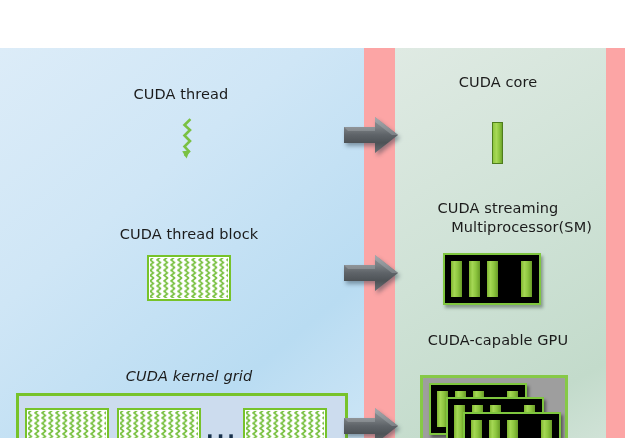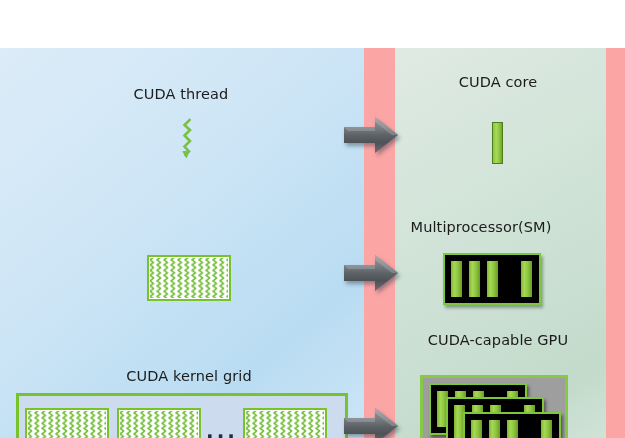--- a/index.html
+++ b/index.html
@@ -103,28 +103,29 @@
 
   <div class="lbl" style="left:84px;top:38px;width:194px;">CUDA thread</div>
 
   <div id="thread-icon">
     <svg class="squig" width="16" height="44" viewBox="0 0 16 44">
       <path d="M9.5,2 L4.5,7 L10,12 L4.5,17.5 L10,23 L4.5,28.5 L9,33.5 L5.5,37" fill="none" stroke="#7ac143" stroke-width="2.6" stroke-linecap="square"></path>
       <path d="M2.2,33.2 L9.6,32.4 L6.6,40.6 Z" fill="#7ac143"></path>
     </svg>
   </div>
 
+  <div class="lbl" style="left:82px;top:178px;width:214px;">CUDA thread block</div>
 
   <div class="tblock" id="threadblock">
     <svg class="fill" width="80" height="42" viewBox="0 0 80 42" preserveAspectRatio="none">
       <rect x="1" y="1" width="78" height="40" fill="url(#zigPat)"></rect>
     </svg>
   </div>
 
-  <div class="lbl" style="left:74px;top:320px;width:230px;">CUDA kernel grid</div>
+  <div class="lbl" style="left:74px;top:320px;width:230px;font-style:italic;">CUDA kernel grid</div>
 
   <div id="kernelgrid">
     <div class="tblock gb" style="position:relative;left:0;top:0;">
       <svg class="fill" width="80" height="42" viewBox="0 0 80 42" preserveAspectRatio="none">
         <rect x="1" y="1" width="78" height="40" fill="url(#zigPat)"></rect>
       </svg>
     </div>
     <div class="tblock gb" style="position:relative;left:0;top:0;">
       <svg class="fill" width="80" height="42" viewBox="0 0 80 42" preserveAspectRatio="none">
         <rect x="1" y="1" width="78" height="40" fill="url(#zigPat)"></rect>
@@ -156,21 +157,22 @@
     <svg width="58" height="42" viewBox="0 0 58 42">
       <path d="M2,13 L33,13 L33,3 L56,21 L33,39 L33,29 L2,29 Z" fill="url(#gArrow)"></path>
       <path d="M2,13 L33,13 L33,3 L56,21 L50,21 L33,8 L33,17 L6,17 Z" fill="url(#gArrowTop)" opacity=".85"></path>
     </svg>
   </div>
 
   <div class="lbl" style="left:408px;top:26px;width:180px;">CUDA core</div>
 
   <div class="corebar" id="cuda-core"></div>
 
-  <div class="lbl" style="left:383px;top:171px;width:196px;">Multiprocessor(SM)</div>
+  <div class="lbl" style="left:400px;top:152px;width:196px;">CUDA streaming</div>
+  <div class="lbl" style="left:396px;top:171px;width:196px;text-align:right;">Multiprocessor(SM)</div>
 
   <div class="smcard" id="sm-single">
     <svg width="94" height="48" viewBox="0 0 94 48" style="position:absolute;left:0;top:0;">
       <rect x="6" y="6" width="11" height="36" fill="url(#gBar)"></rect>
       <rect x="24" y="6" width="11" height="36" fill="url(#gBar)"></rect>
       <rect x="42" y="6" width="11" height="36" fill="url(#gBar)"></rect>
       <rect x="76" y="6" width="11" height="36" fill="url(#gBar)"></rect>
     </svg>
   </div>
 

